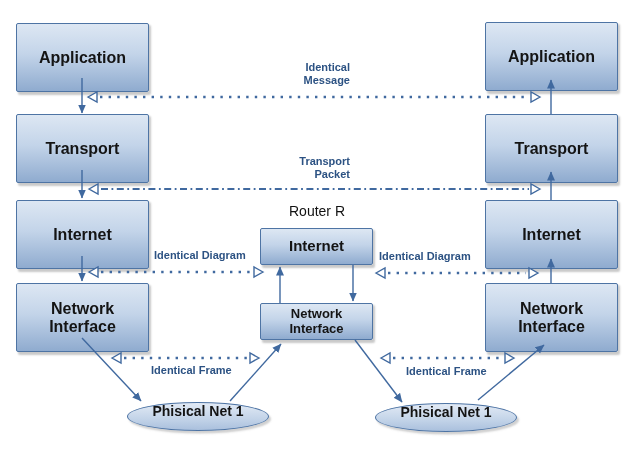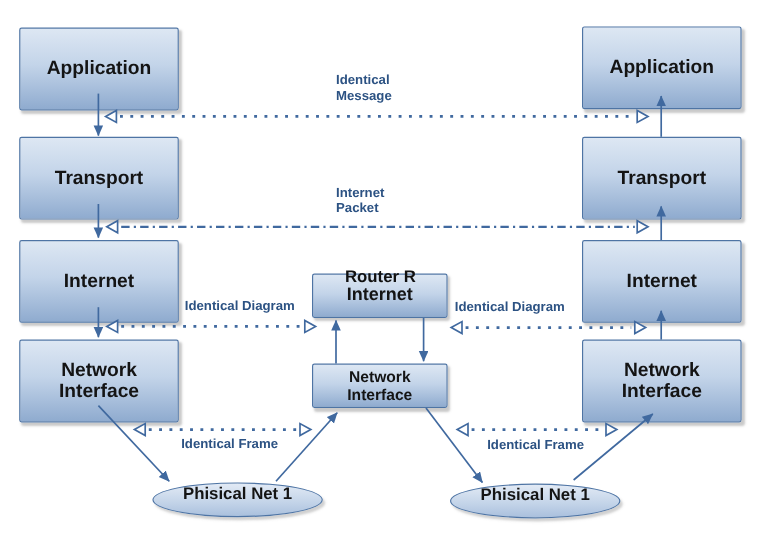--- a/index.html
+++ b/index.html
@@ -23,26 +23,26 @@
   .net-ellipse{
     position:absolute;box-sizing:border-box;width:142px;height:29px;
     border:1.6px solid #4e74a4;border-radius:50%;
     background:linear-gradient(180deg,#e2eaf5 0%,#c2d3e8 60%,#aac0dd 100%);
     box-shadow:2px 2.5px 2px rgba(120,120,120,.35);
     display:flex;justify-content:center;
     font-weight:bold;font-size:14px;color:#141414;z-index:1;
   }
   .link-label{
     position:absolute;color:#2c5283;font-weight:bold;font-size:11px;
-    line-height:13px;text-align:left;white-space:nowrap;z-index:2;
+    line-height:13px;text-align:right;white-space:nowrap;z-index:2;
   }
   .link-label.two-line{white-space:normal;width:70px;}
   .router-title{
     position:absolute;left:276px;top:203px;width:82px;text-align:center;
-    font-weight:bold;font-size:14px;color:#111111;z-index:2;margin-top:19px;
+    font-weight:normal;font-size:14px;color:#111111;z-index:2;
   }
   svg.arrows{position:absolute;left:0;top:0;z-index:3;pointer-events:none;}
 </style>
 </head>
 <body>
 
 <div class="canvas">
 
   <div class="stack-box w133" style="left:16px;top:23px;">
     <span>Application</span>
@@ -79,21 +79,21 @@
   </div>
 
   <div class="net-ellipse" style="left:127px;top:402px;">
     <span>Phisical Net 1</span>
   </div>
   <div class="net-ellipse" style="left:375px;top:403px;">
     <span>Phisical Net 1</span>
   </div>
 
   <div class="link-label two-line" style="left:280px;top:61px;">Identical Message</div>
-  <div class="link-label two-line" style="left:280px;top:155px;">Internet Packet</div>
+  <div class="link-label two-line" style="left:280px;top:155px;">Transport Packet</div>
   <div class="link-label" style="left:154px;top:249px;">Identical Diagram</div>
   <div class="link-label" style="left:379px;top:250px;">Identical Diagram</div>
   <div class="link-label" style="left:151px;top:364px;">Identical Frame</div>
   <div class="link-label" style="left:406px;top:365px;">Identical Frame</div>
 
   <svg class="arrows" width="640" height="451" viewBox="0 0 640 451">
     <defs>
       <marker id="ah" markerWidth="10" markerHeight="9" refX="8.5" refY="4" orient="auto" markerUnits="userSpaceOnUse">
         <path d="M0,0 L9,4 L0,8 Z" fill="#40699f"></path>
       </marker>

